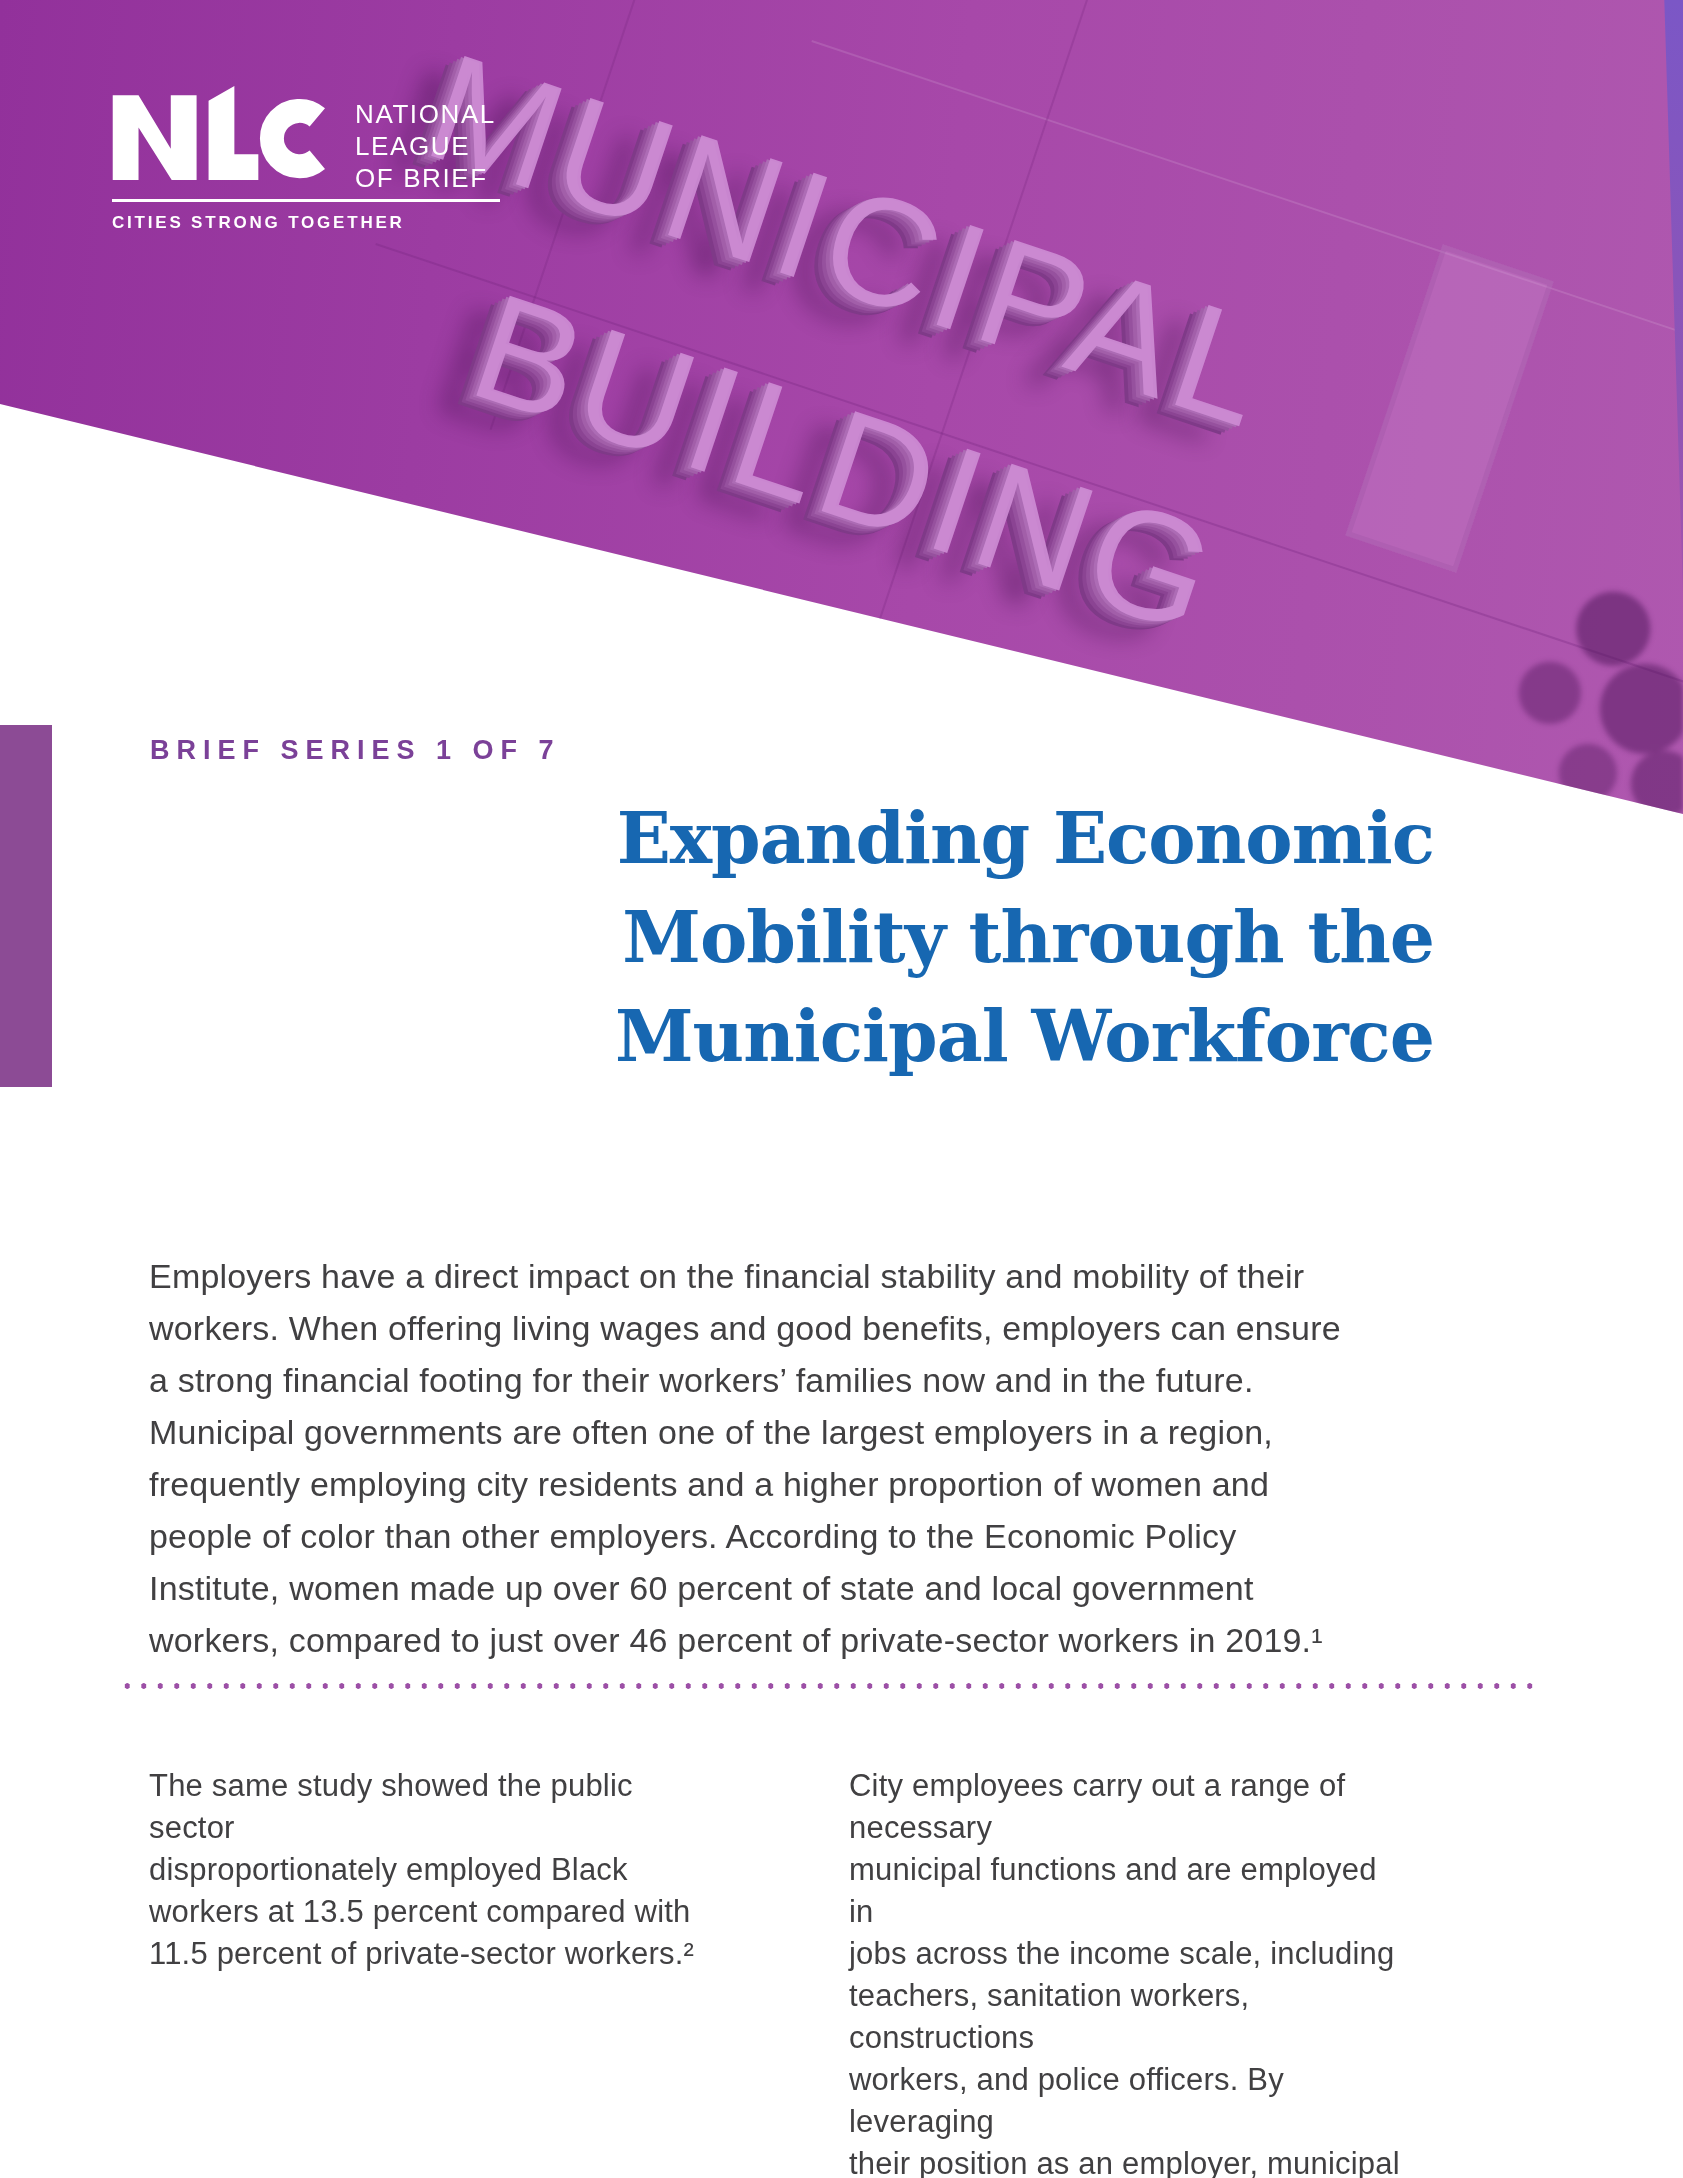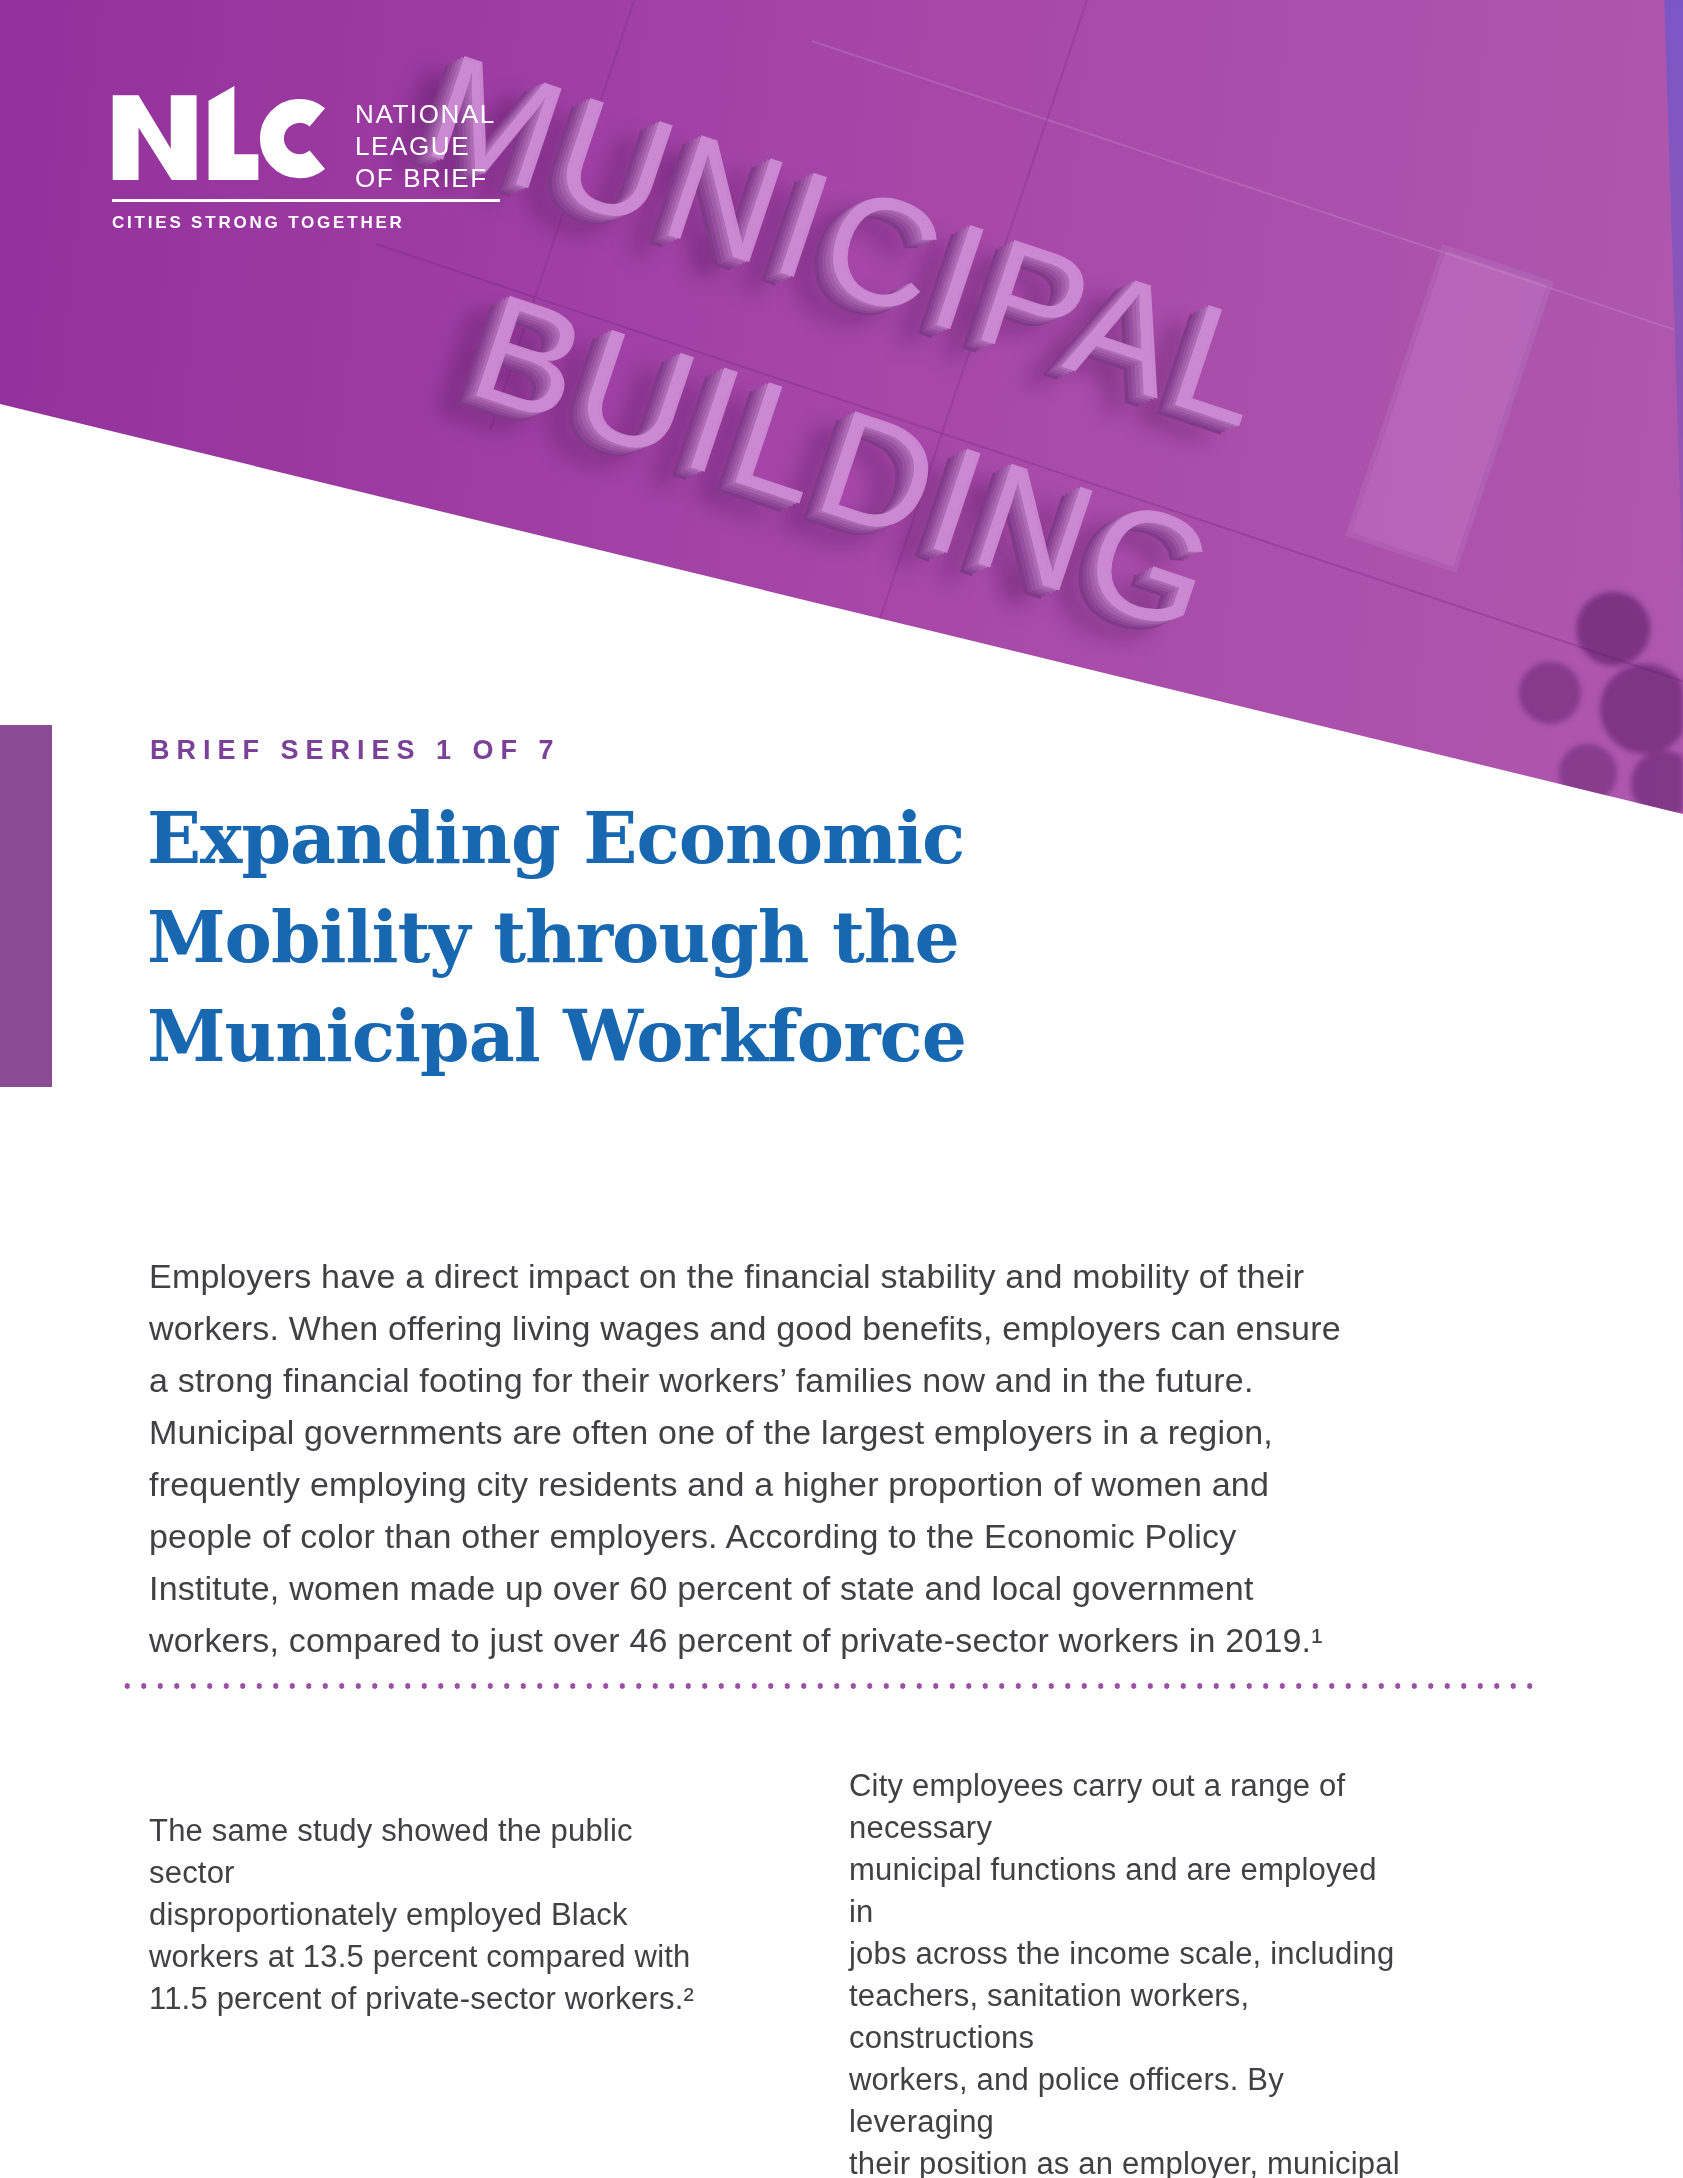--- a/index.html
+++ b/index.html
@@ -97,21 +97,21 @@
     background-image:radial-gradient(circle 2.7px at center,#9C4FA6 99%,transparent 100%);
     background-size:16.5px 12px;background-repeat:repeat-x;background-position:0 center;
   }
 
   
   .column{
     position:absolute;top:1765px;width:554px;
     font-size:31px;line-height:42px;letter-spacing:0.2px;
     font-weight:300;color:#414042;
   }
-  .column-left{left:149px;margin-top:45px;}
+  .column-left{left:149px;}
   .column-right{left:849px;}
 </style>
 </head>
 <body>
 
 <div class="page">
 
   <div class="header">
     <div class="wall-seam-h seam-h1"></div>
     <div class="wall-seam-h seam-h2"></div>
@@ -137,21 +137,21 @@
 LEAGUE
 OF BRIEF</div>
       <div class="logo-rule"></div>
       <div class="logo-tagline">CITIES STRONG TOGETHER</div>
     </div>
   </div>
 
   <div class="accent-bar"></div>
 
   <div class="eyebrow">BRIEF SERIES 1 OF 7</div>
-  <h1 class="page-title pre" style="margin:0;">Expanding Economic
+  <h1 class="page-title pre" style="margin:0;text-align:right;">Expanding Economic
 Mobility through the
 Municipal Workforce</h1>
 
   <div class="intro pre">Employers have a direct impact on the financial stability and mobility of their
 workers. When offering living wages and good benefits, employers can ensure
 a strong financial footing for their workers’ families now and in the future.
 Municipal governments are often one of the largest employers in a region,
 frequently employing city residents and a higher proportion of women and
 people of color than other employers. According to the Economic Policy
 Institute, women made up over 60 percent of state and local government

